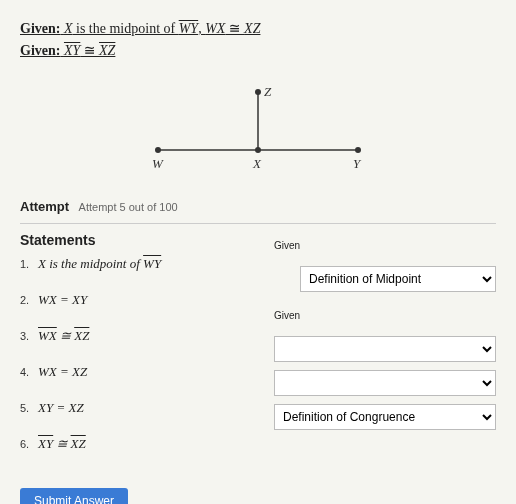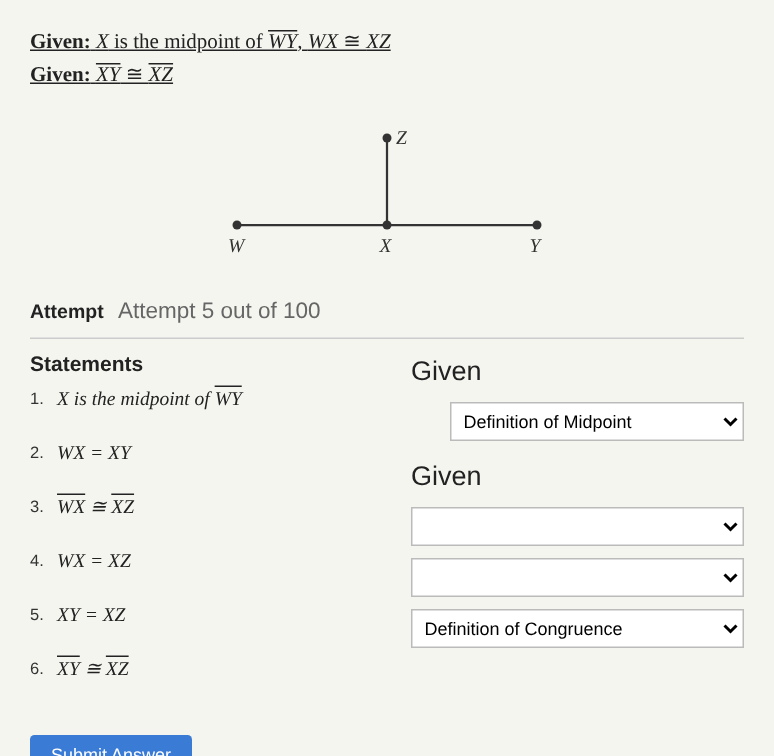--- a/index.html
+++ b/index.html
@@ -29,21 +29,21 @@
       display: flex;
       justify-content: center;
       align-items: center;
       margin: 10px 0 14px 0;
       height: 110px;
     }
     .diagram-svg {
       overflow: visible;
     }
     .attempt-label {
-      font-size: 15px;
+      font-size: 11px;
       color: #666;
       font-weight: normal;
       font-family: Arial, sans-serif;
       margin-left: 6px;
     }
     .divider {
       border: none;
       border-top: 1px solid #ccc;
       margin: 8px 0;
     }
@@ -103,21 +103,21 @@
       width: 100%;
       border: 1px solid #bbb;
       background: #fff;
       padding: 2px 4px;
       font-size: 12px;
       font-family: Arial, sans-serif;
       cursor: pointer;
       height: 24px;
     }
     .reason-static {
-      font-size: 18px;
+      font-size: 10px;
       font-family: Arial, sans-serif;
       color: #222;
     }
     
     .select-wrapper {
       width: 100%;
       position: relative;
       margin-bottom: 4px;
     }
     .select-wrapper select {

